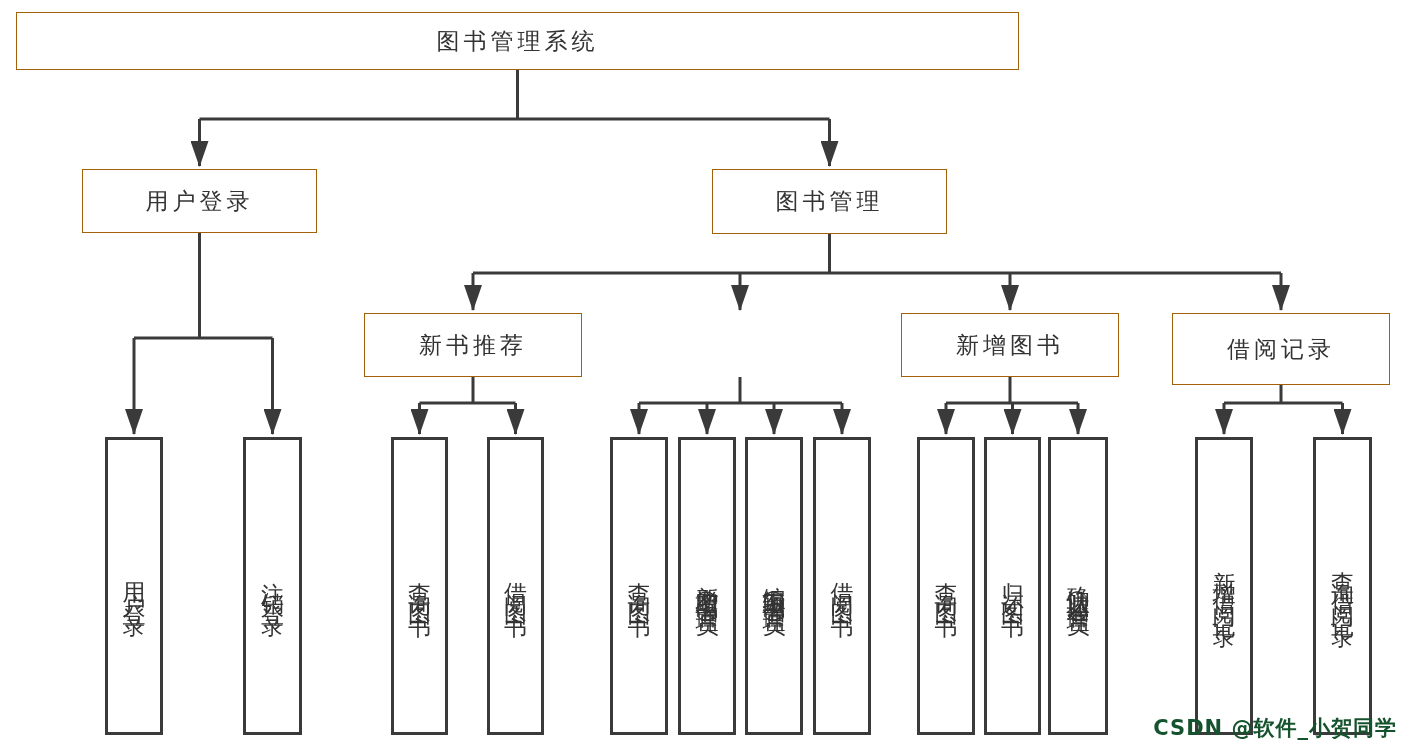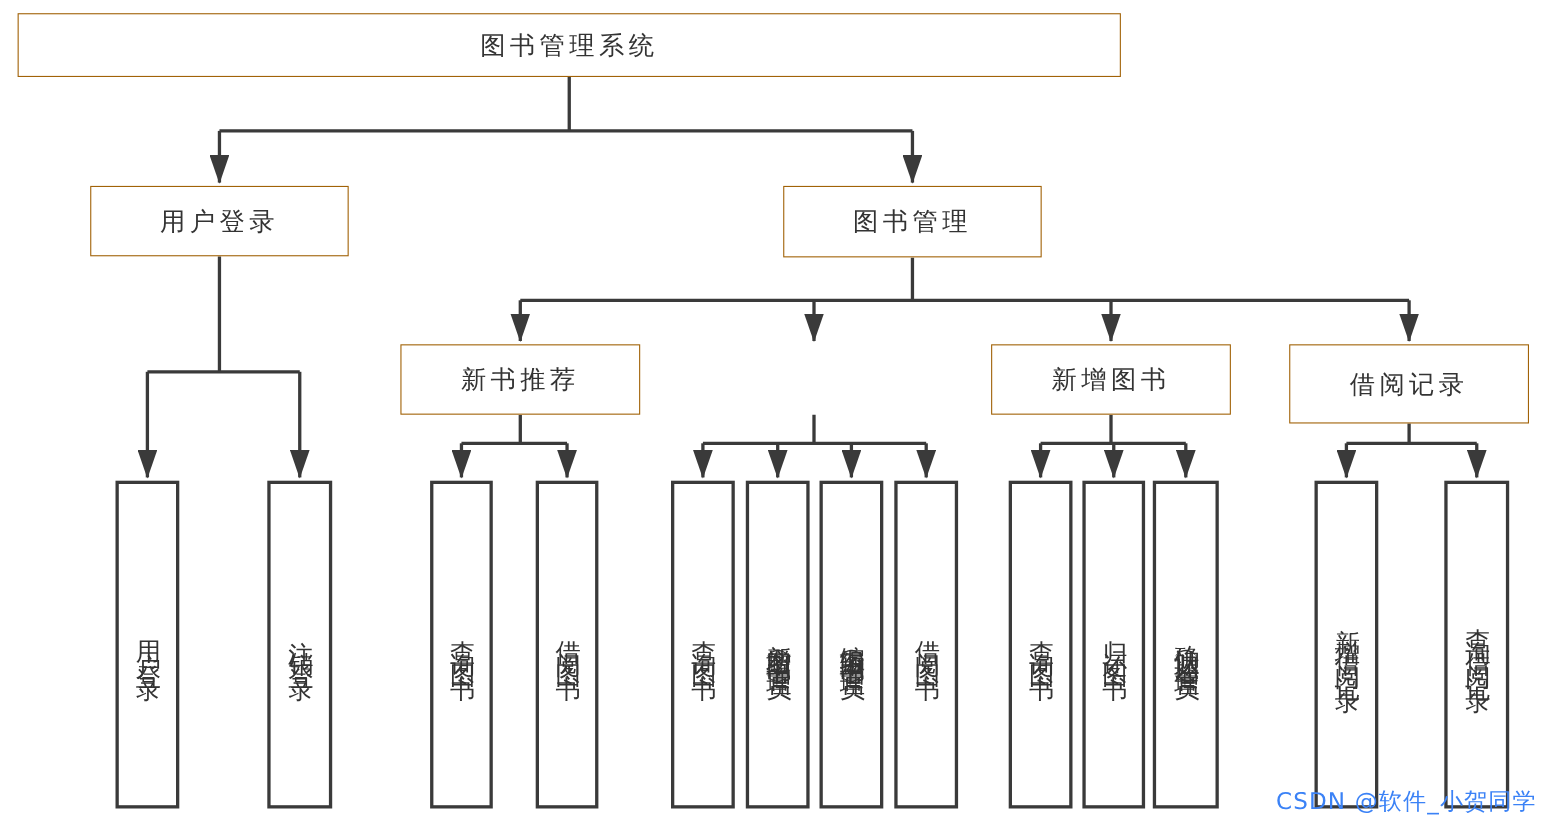--- a/index.html
+++ b/index.html
@@ -48,24 +48,25 @@
     writing-mode: vertical-lr;
     text-orientation: mixed;
     letter-spacing: 11px;
     line-height: 1;
     white-space: nowrap;
   }
   #watermark {
     position: absolute;
     right: 8px;
     bottom: 5px;
-    color: #3b82f6;
+    color: #14532d;
     font-size: 21px;
     letter-spacing: 1px;
     white-space: nowrap;
+    font-weight: bold;
   }
 </style>
 </head>
 <body>
 
 <div id="stage">
 
   <svg id="wires" viewBox="0 0 1405 747" xmlns="http://www.w3.org/2000/svg">
     <defs>
       <marker id="arr" markerUnits="userSpaceOnUse" markerWidth="26" markerHeight="18" viewBox="0 0 26 18" refX="25" refY="9" orient="auto">

